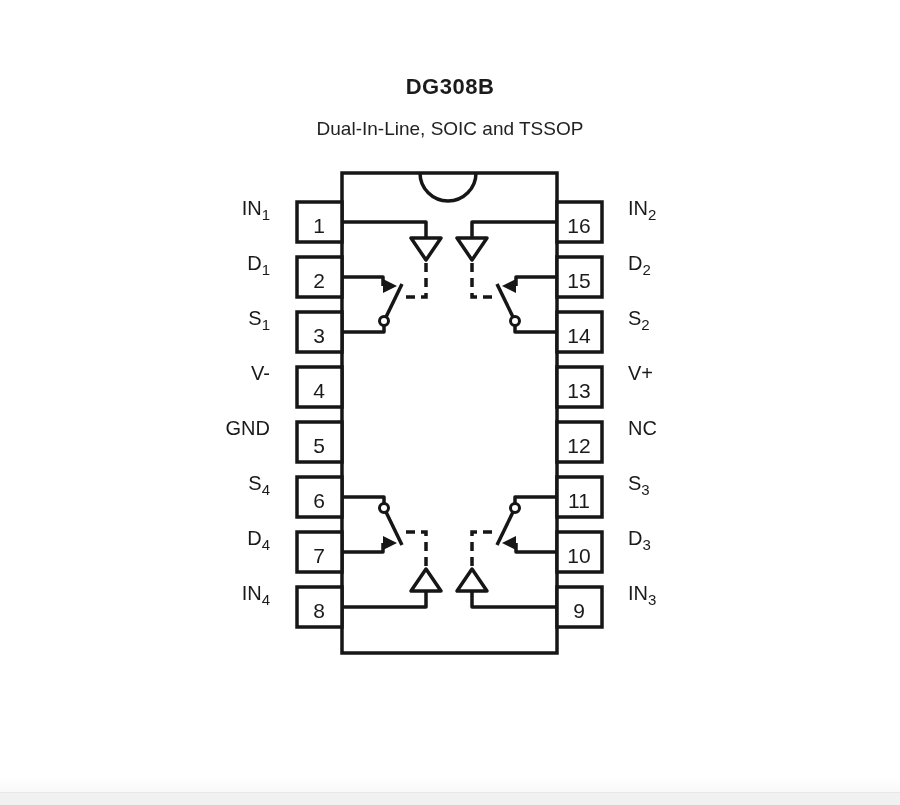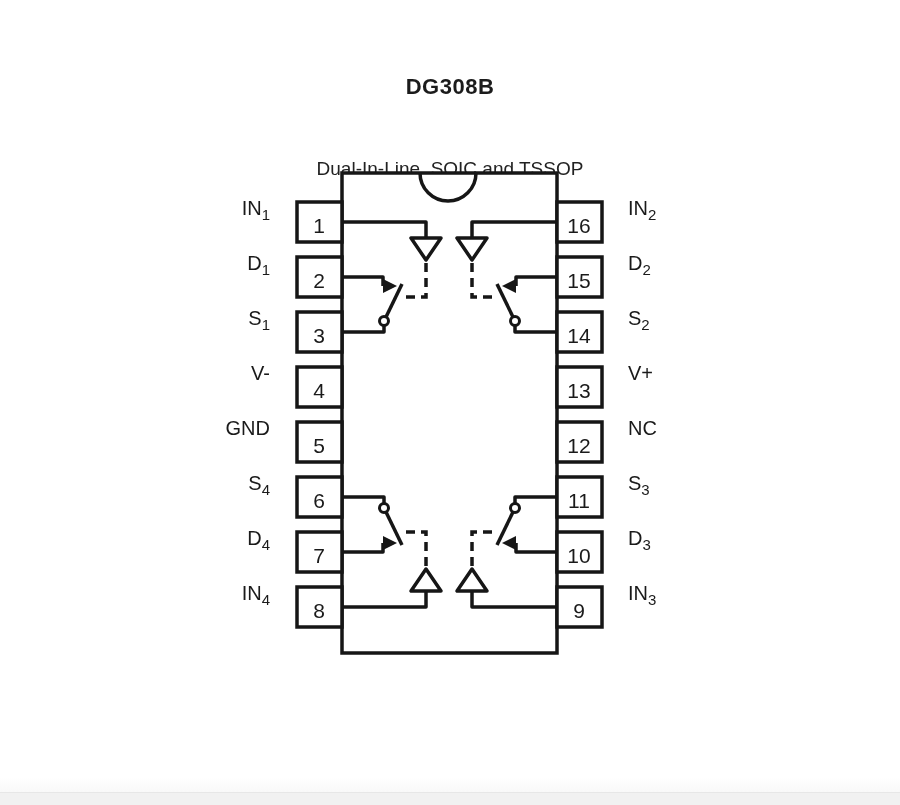--- a/index.html
+++ b/index.html
@@ -23,21 +23,20 @@
     color: #1b1b1b;
     letter-spacing: 0.5px;
   }
   .fig-subtitle {
     position: absolute;
     top: 118px; left: 0; width: 900px;
     text-align: center;
     font-size: 19px;
     font-weight: 400;
     color: #222222;
-    margin-top: 40px;
   }
   svg.pinout {
     position: absolute;
     top: 0; left: 0;
     width: 900px; height: 805px;
   }
   svg.pinout .stroke {
     fill: none;
     stroke: #161616;
     stroke-width: 3.5;

